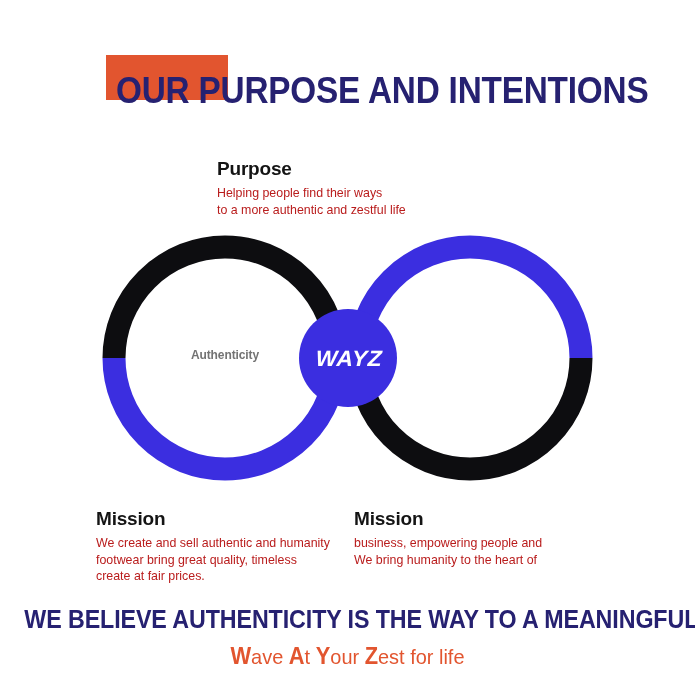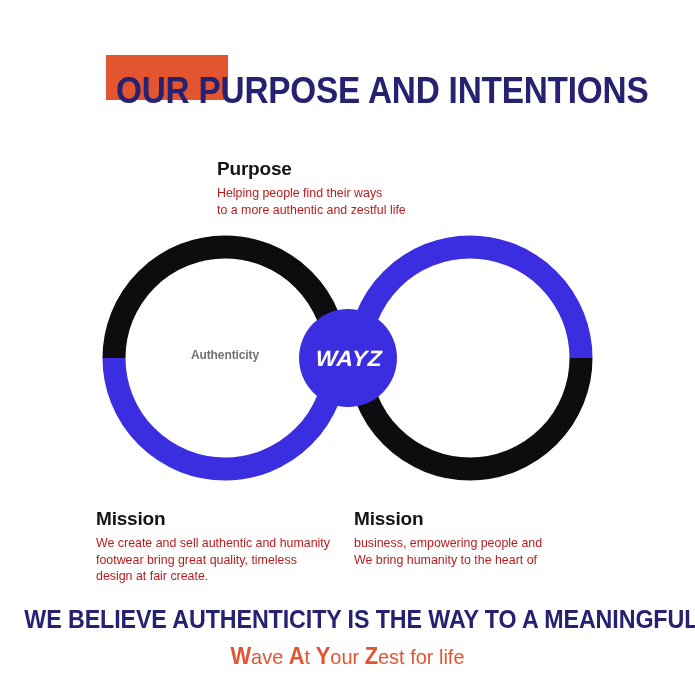--- a/index.html
+++ b/index.html
@@ -195,21 +195,21 @@
       <div>Helping people find their ways</div>
       <div>to a more authentic and zestful life</div>
     </div>
   </div>
 
   <div id="block-mission" class="block">
     <div class="block-title">Mission</div>
     <div class="block-body">
       <div>We create and sell authentic and humanity</div>
       <div>footwear bring great quality, timeless</div>
-      <div>design at fair create.</div>
+      <div>create at fair prices.</div>
     </div>
   </div>
 
   <div id="block-vision" class="block">
     <div class="block-title">Mission</div>
     <div class="block-body">
       <div>business, empowering people and</div>
       <div>We bring humanity to the heart of</div>
     </div>
   </div>

